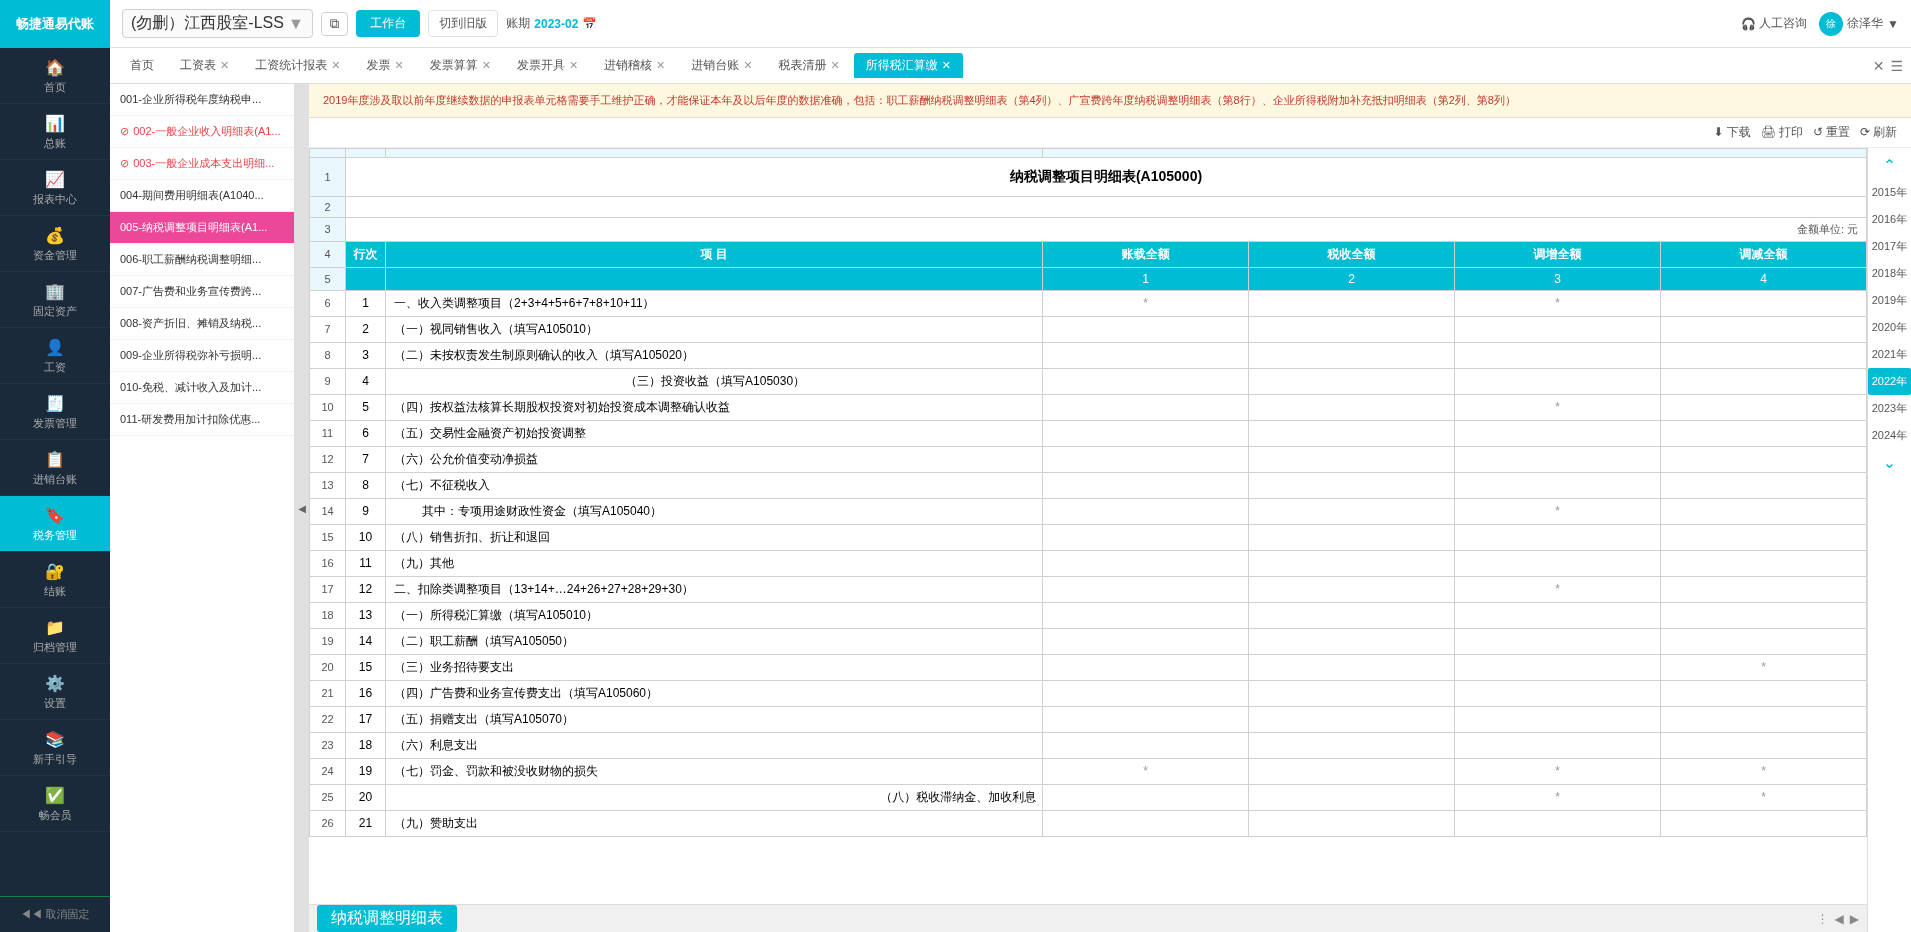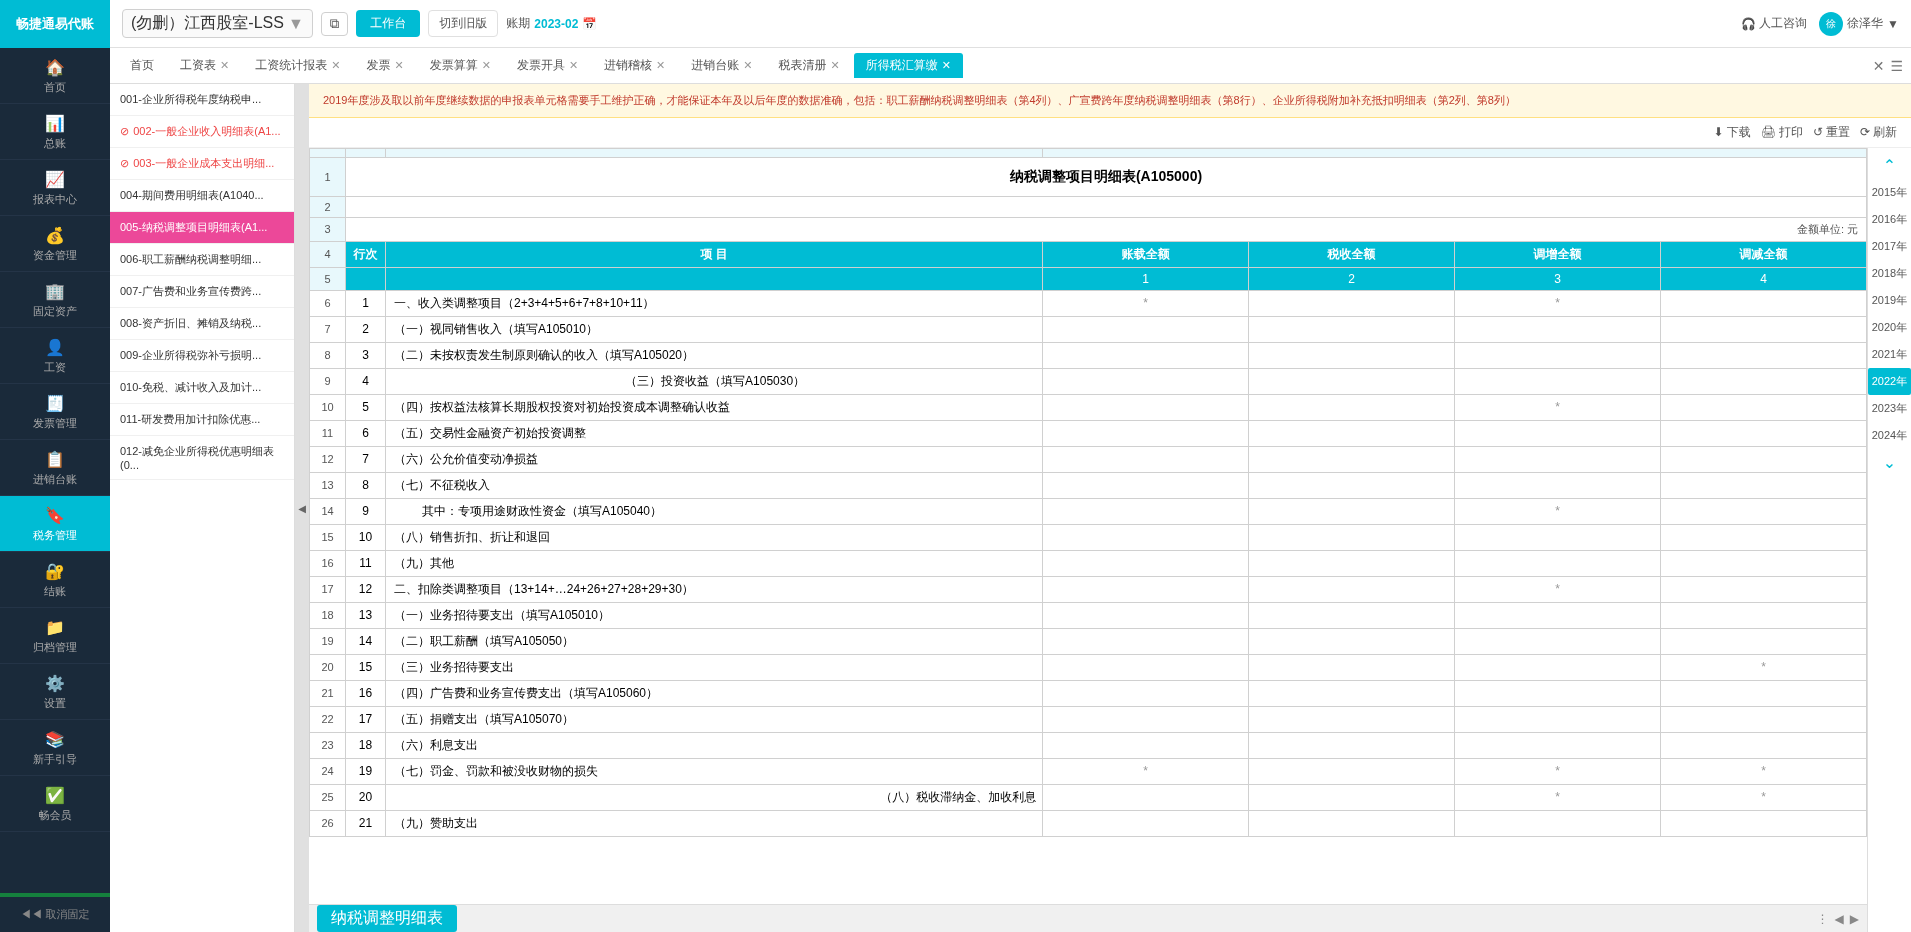--- a/index.html
+++ b/index.html
@@ -4,21 +4,21 @@
   <style>
     * { box-sizing: border-box; margin: 0; padding: 0; }
     body { font-family: 'Microsoft YaHei', Arial, sans-serif; font-size: 12px; background: #f0f2f5; display: flex; height: 932px; overflow: hidden; }
 
     
     .sidebar { width: 110px; background: #1a2a3a; color: #ccc; display: flex; flex-direction: column; height: 100%; flex-shrink: 0; }
     .sidebar-logo { background: #00bcd4; color: white; padding: 8px 6px; font-size: 13px; font-weight: bold; text-align: center; height: 48px; display: flex; align-items: center; justify-content: center; }
     .sidebar-item { display: flex; flex-direction: column; align-items: center; padding: 10px 4px 8px; cursor: pointer; font-size: 11px; color: #aaa; border-bottom: 1px solid #243447; }
     .sidebar-item.active { background: #00bcd4; color: white; }
     .sidebar-item .icon { font-size: 16px; margin-bottom: 3px; }
-    .sidebar-footer { margin-top: auto; padding: 10px 6px; color: #888; font-size: 11px; text-align: center; border-top: 4px solid #15803d; cursor: pointer; }
+    .sidebar-footer { margin-top: auto; padding: 10px 6px; color: #888; font-size: 11px; text-align: center; border-top: 1px solid #15803d; cursor: pointer; }
 
     
     .main { flex: 1; display: flex; flex-direction: column; overflow: hidden; }
 
     
     .topbar { height: 48px; background: #fff; display: flex; align-items: center; padding: 0 12px; border-bottom: 1px solid #e0e0e0; gap: 8px; flex-shrink: 0; }
     .company-select { display: flex; align-items: center; gap: 4px; border: 1px solid #d0d0d0; border-radius: 4px; padding: 3px 8px; cursor: pointer; font-size: 16px; color: #333; background: #fafafa; }
     .company-select .arrow { color: #999; }
     .btn-copy { border: 1px solid #d0d0d0; background: #fff; border-radius: 4px; padding: 3px 8px; cursor: pointer; color: #555; }
     .btn-workbench { background: #00bcd4; color: white; border: none; border-radius: 4px; padding: 5px 14px; cursor: pointer; font-size: 12px; }
@@ -226,21 +226,20 @@
         <span>003-一般企业成本支出明细...</span>
       </div>
       <div class="left-panel-item">004-期间费用明细表(A1040...</div>
       <div class="left-panel-item active">005-纳税调整项目明细表(A1...</div>
       <div class="left-panel-item">006-职工薪酬纳税调整明细...</div>
       <div class="left-panel-item">007-广告费和业务宣传费跨...</div>
       <div class="left-panel-item">008-资产折旧、摊销及纳税...</div>
       <div class="left-panel-item">009-企业所得税弥补亏损明...</div>
       <div class="left-panel-item">010-免税、减计收入及加计...</div>
       <div class="left-panel-item">011-研发费用加计扣除优惠...</div>
-      <div class="left-panel-item">012-减免企业所得税优惠明细表(0...</div>
     </div>
 
     <div style="width:14px;background:#e0e0e0;cursor:pointer;display:flex;align-items:center;justify-content:center;flex-shrink:0;">
       <span style="color:#666;font-size:10px;">◀</span>
     </div>
 
     <div class="content-main">
 
       <div class="notice-bar">2019年度涉及取以前年度继续数据的申报表单元格需要手工维护正确，才能保证本年及以后年度的数据准确，包括：职工薪酬纳税调整明细表（第4列）、广宣费跨年度纳税调整明细表（第8行）、企业所得税附加补充抵扣明细表（第2列、第8列）</div>
 
@@ -417,21 +416,21 @@
                   <td style="text-align:center;">12</td>
                   <td class="col-item" style="text-align:left;padding-left:8px;">二、扣除类调整项目（13+14+…24+26+27+28+29+30）</td>
                   <td class="col-data"></td>
                   <td class="col-data"></td>
                   <td class="col-data asterisk">*</td>
                   <td class="col-data"></td>
                 </tr>
                 <tr class="data-row">
                   <td class="row-num">18</td>
                   <td style="text-align:center;">13</td>
-                  <td class="col-item" style="text-align:left;padding-left:8px;">（一）业务招待要支出（填写A105010）</td>
+                  <td class="col-item" style="text-align:left;padding-left:8px;">（一）所得税汇算缴（填写A105010）</td>
                   <td class="col-data"></td>
                   <td class="col-data"></td>
                   <td class="col-data"></td>
                   <td class="col-data"></td>
                 </tr>
                 <tr class="data-row">
                   <td class="row-num">19</td>
                   <td style="text-align:center;">14</td>
                   <td class="col-item" style="text-align:left;padding-left:8px;">（二）职工薪酬（填写A105050）</td>
                   <td class="col-data"></td>

